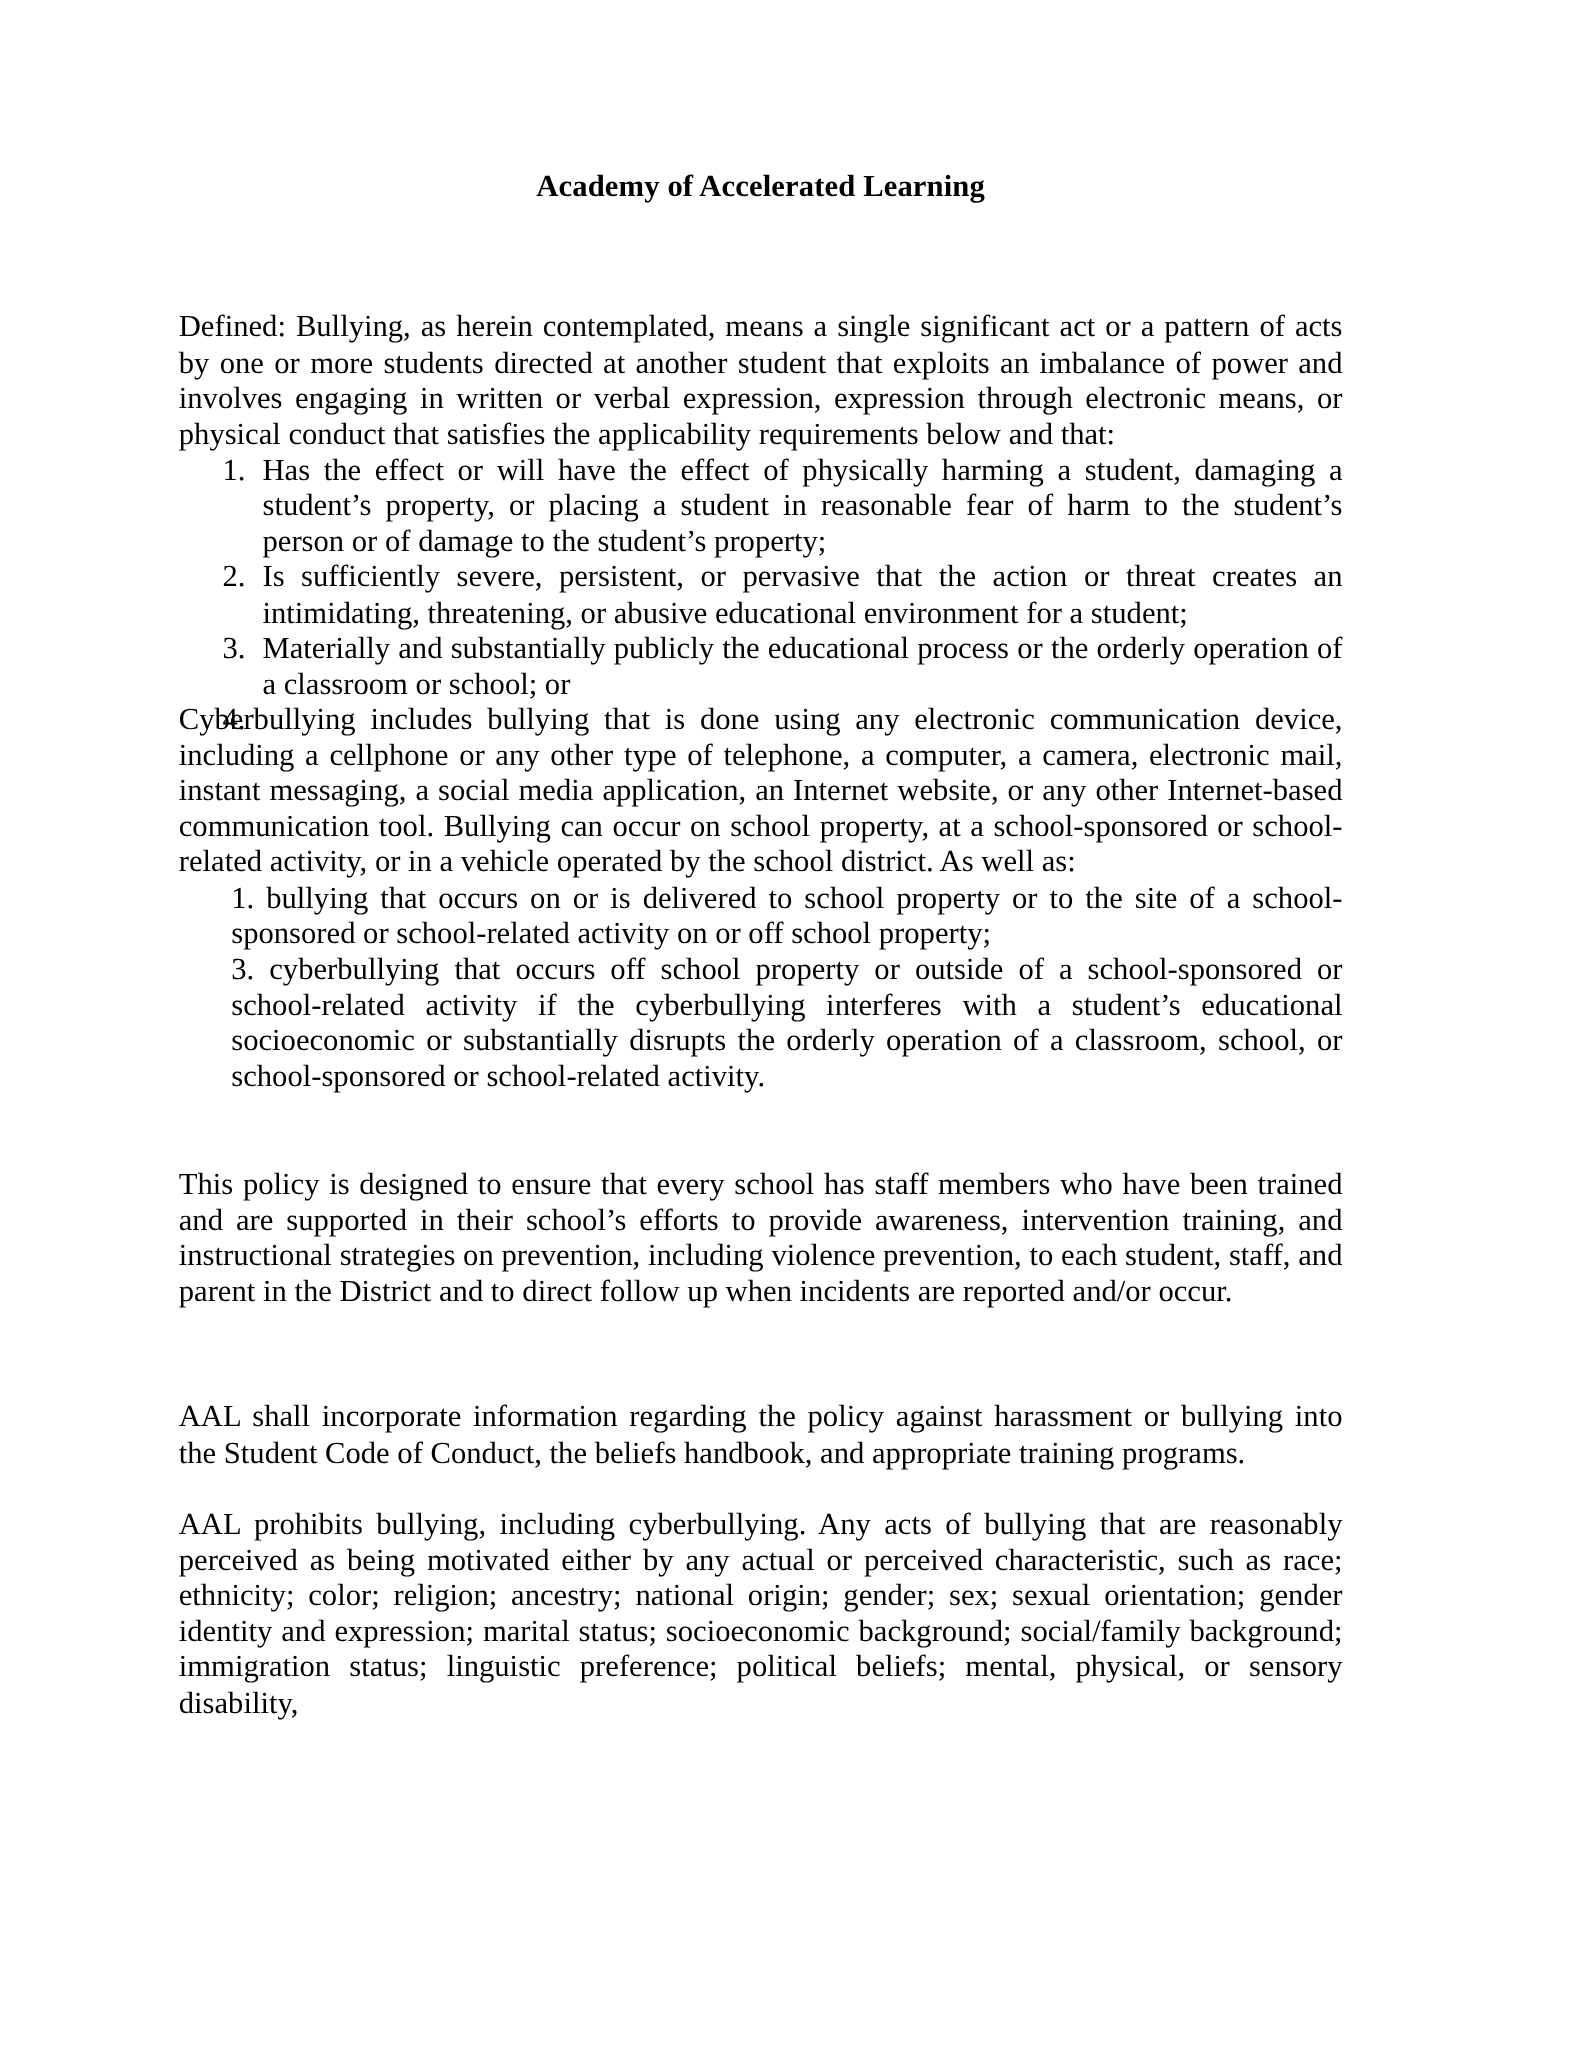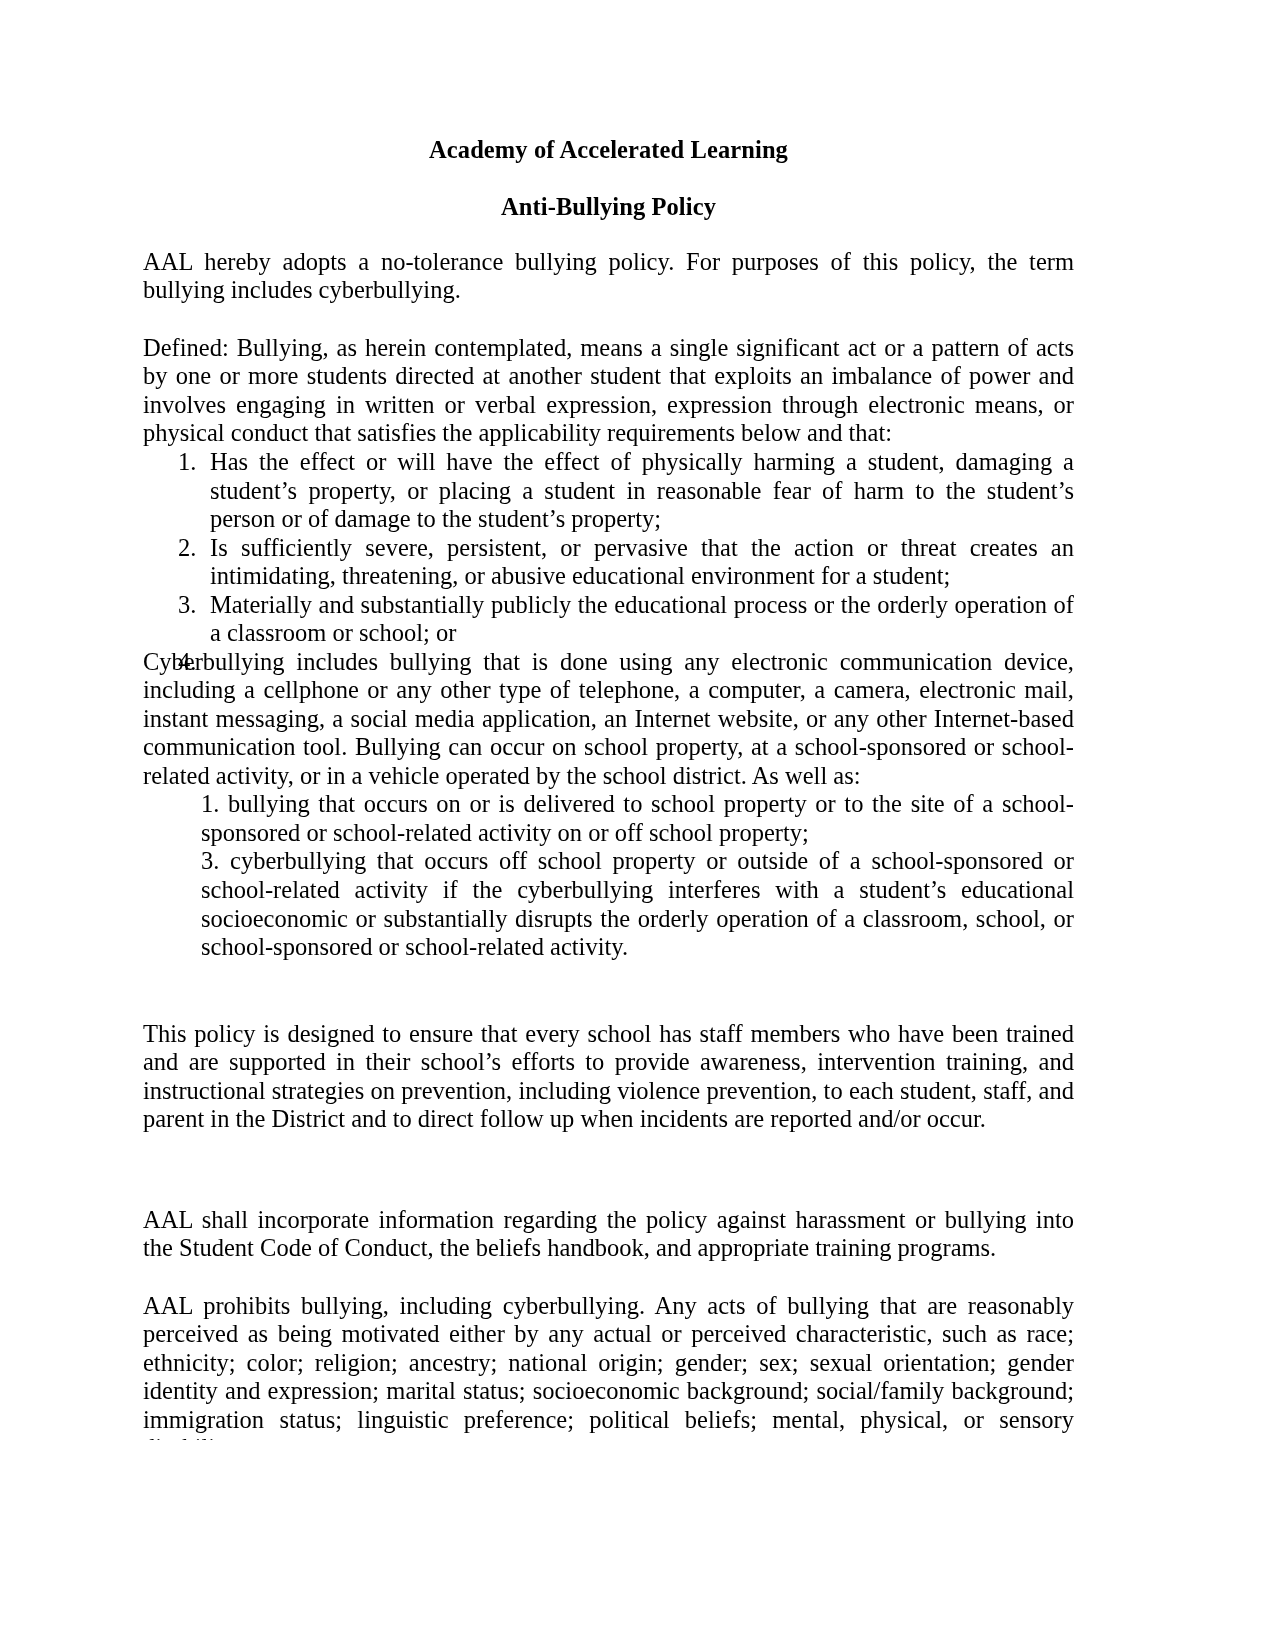--- a/index.html
+++ b/index.html
@@ -77,41 +77,39 @@
 
   
   ul.list-sub {
     margin: 0;
     padding: 0;
     list-style: none;
     font-size: 24.5px;
     line-height: 1.165;
   }
   ul.list-sub > li {
-    margin-left: 58px;
+    margin-left: 42px;
     text-align: justify;
     text-justify: inter-word;
   }
   .nowrap-num { white-space: nowrap; }
 </style>
 </head>
 <body>
 
 <div class="page">
   <div class="content">
 
     <h1 class="doc-title">Academy of Accelerated Learning</h1>
 
     <div class="title-gap"></div>
 
-    <h2 class="doc-subtitle">Anti-Bullying Policy</h2>
 
     <div class="subtitle-gap"></div>
 
-    <p class="body">AAL hereby adopts a no-tolerance bullying policy.  For purposes of this policy, the term bullying includes cyberbullying.</p>
 
     <div class="p-gap-md"></div>
 
     <p class="body">Defined:  Bullying, as herein contemplated, means a single significant act or a pattern of acts by one or more students directed at another student that exploits an imbalance of power and involves engaging in written or verbal expression, expression through electronic means, or physical conduct that satisfies the applicability requirements below and that:</p>
 
     <ol class="list-main">
       <li>
         <span class="marker">1.</span><span>Has the effect or will have the effect of physically harming a student, damaging a student’s property, or placing a student in reasonable fear of harm to the student’s person or of damage to the student’s property;</span>
       </li>
       <li>

